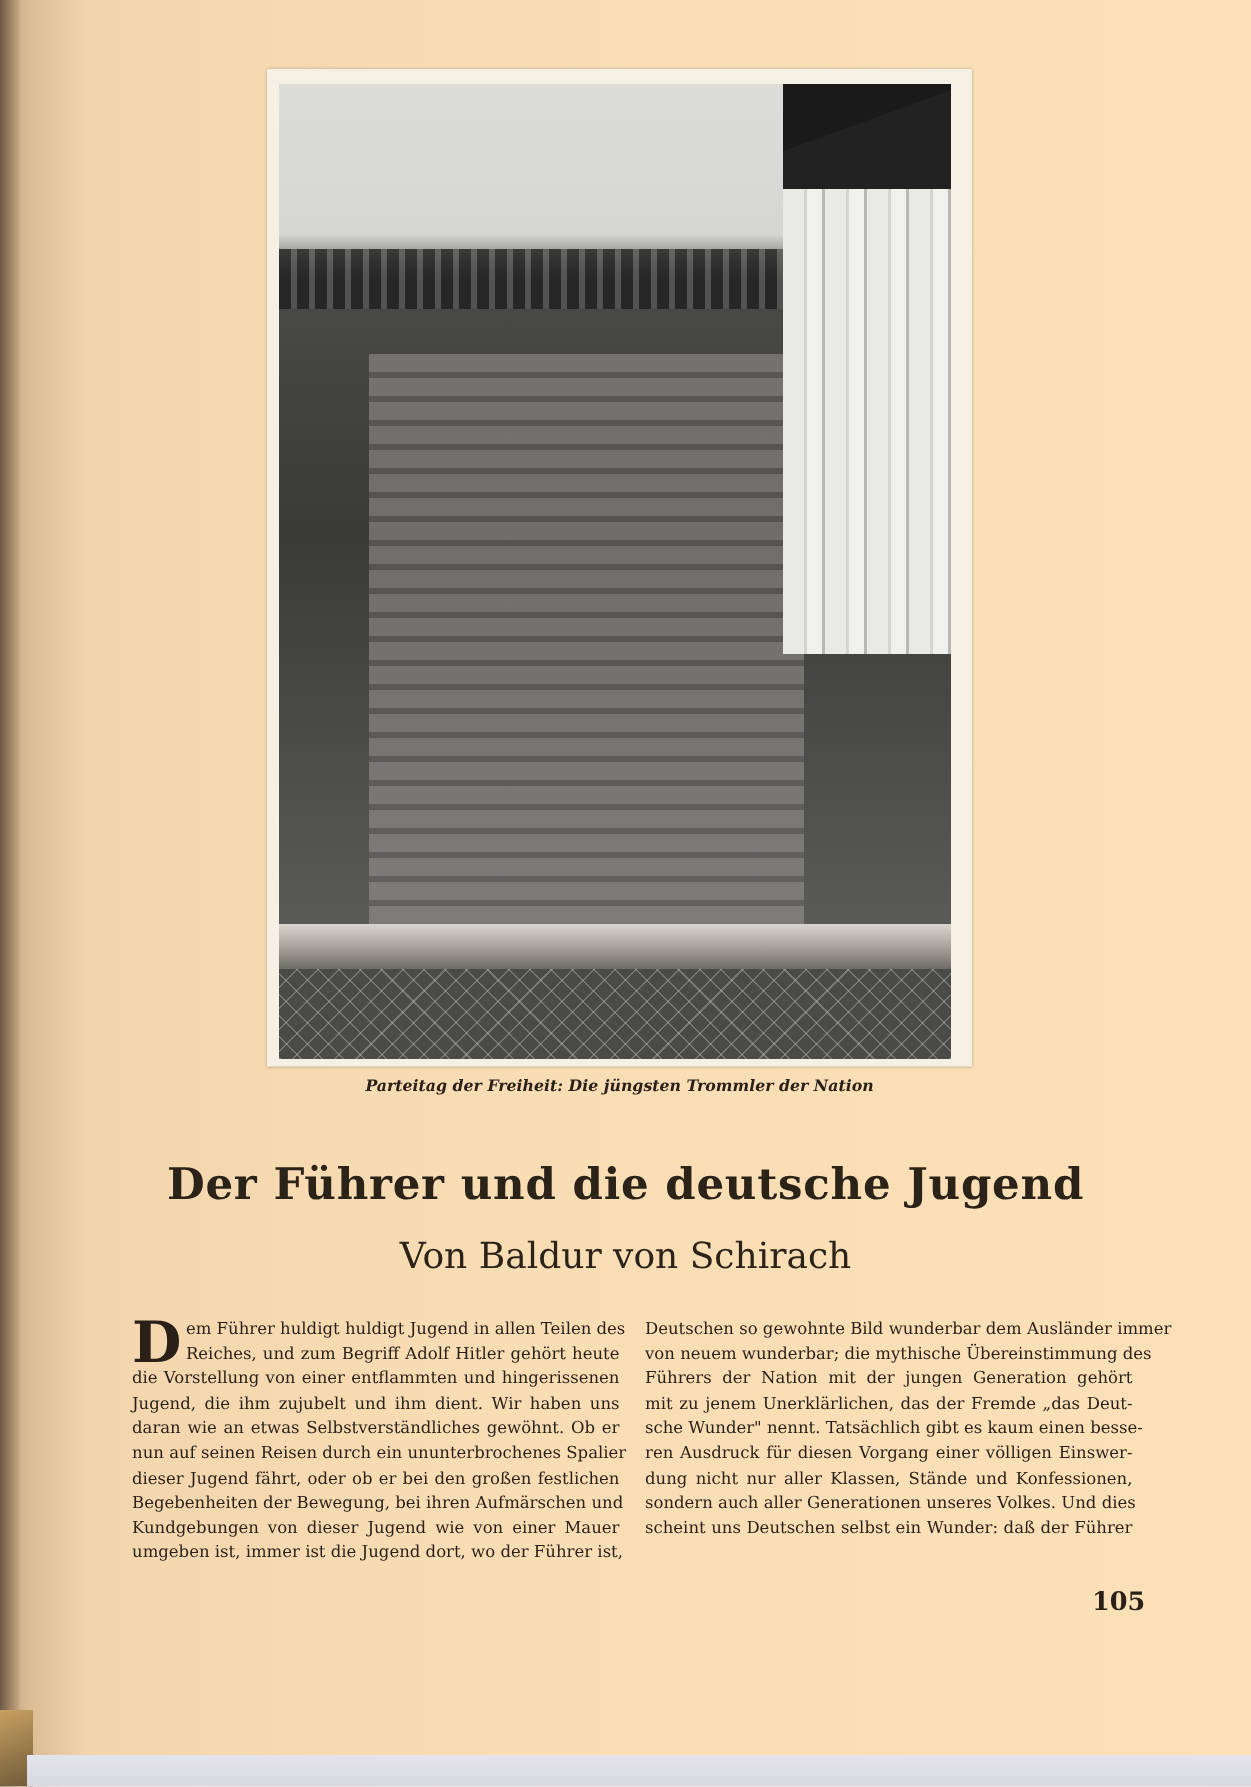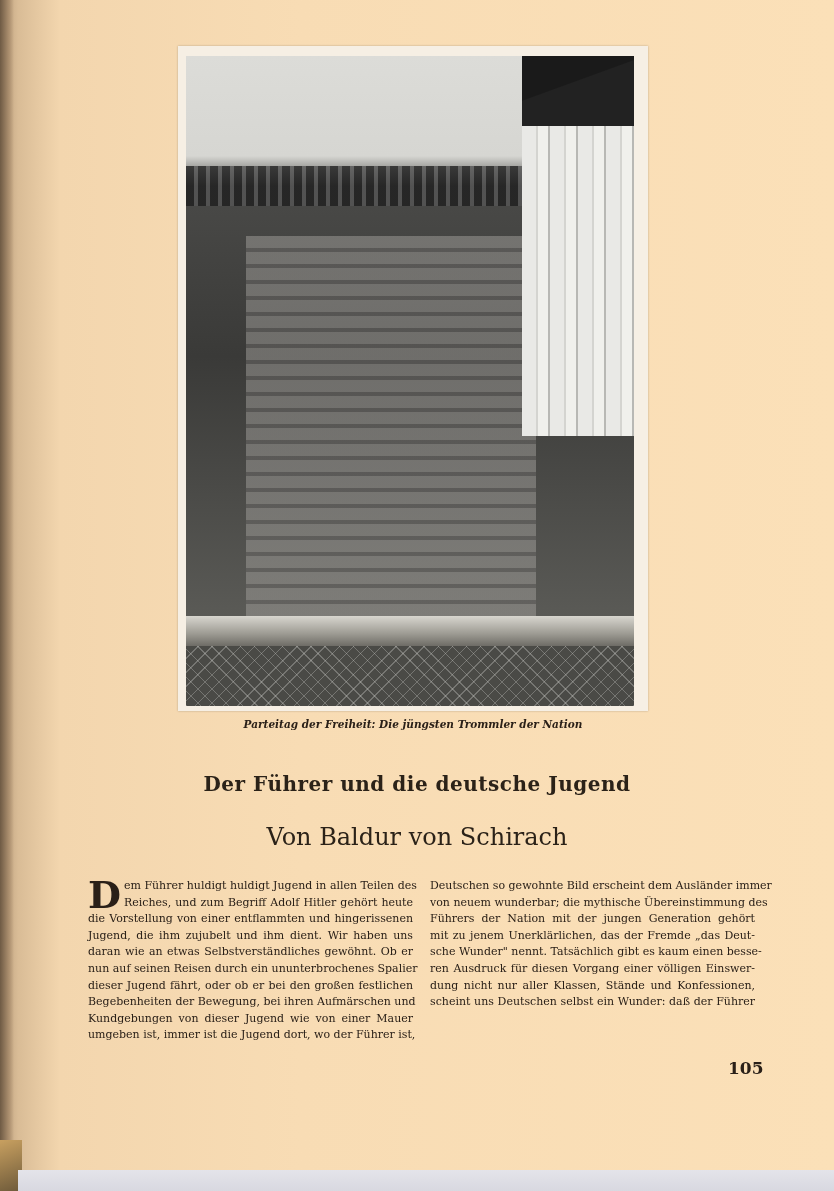--- a/index.html
+++ b/index.html
@@ -60,21 +60,21 @@
         repeating-linear-gradient(45deg, rgba(200,200,196,0.35) 0 1px, transparent 1px 10px),
         repeating-linear-gradient(-45deg, rgba(200,200,196,0.35) 0 1px, transparent 1px 10px),
         #4a4a46;
     }
     .caption {
       position: absolute; left: 178px; top: 718px; width: 470px; text-align: center;
       font-family: "DejaVu Serif", serif; font-style: italic; font-size: 10.5px; color: #2a2018; font-weight: bold;
     }
     .title {
       position: absolute; left: 100px; top: 772px; width: 634px; text-align: center;
-      font-family: "DejaVu Serif", serif; font-size: 20px; letter-spacing: 0.5px; color: #2b2218;
+      font-family: "DejaVu Serif", serif; font-size: 29px; letter-spacing: 0.5px; color: #2b2218;
       font-weight: bold;
     }
     .subtitle {
       position: absolute; left: 100px; top: 823px; width: 634px; text-align: center;
       font-family: "DejaVu Serif", serif; font-size: 24px; color: #2b2218;
     }
     .col {
       position: absolute; top: 878px; width: 325px;
       font-family: "DejaVu Serif", serif; font-size: 11px; line-height: 16.6px;
       text-align: justify; color: #2a2018;
@@ -119,26 +119,27 @@
   <span class="line">Jugend, die ihm zujubelt und ihm dient. Wir haben uns</span>
   <span class="line">daran wie an etwas Selbstverständliches gewöhnt. Ob er</span>
   <span class="line">nun auf seinen Reisen durch ein ununterbrochenes Spalier</span>
   <span class="line">dieser Jugend fährt, oder ob er bei den großen festlichen</span>
   <span class="line">Begebenheiten der Bewegung, bei ihren Aufmärschen und</span>
   <span class="line">Kundgebungen von dieser Jugend wie von einer Mauer</span>
   <span class="line">umgeben ist, immer ist die Jugend dort, wo der Führer ist,</span>
 </div>
 
 <div class="col right">
-  <span class="line">Deutschen so gewohnte Bild erscheint dem Ausländer immer</span>
+  <span class="line">Deutschen so gewohnte Bild wunderbar dem Ausländer immer</span>
   <span class="line">von neuem wunderbar; die mythische Übereinstimmung des</span>
   <span class="line">Führers der Nation mit der jungen Generation gehört</span>
   <span class="line">mit zu jenem Unerklärlichen, das der Fremde „das Deut-</span>
   <span class="line">sche Wunder" nennt. Tatsächlich gibt es kaum einen besse-</span>
   <span class="line">ren Ausdruck für diesen Vorgang einer völligen Einswer-</span>
   <span class="line">dung nicht nur aller Klassen, Stände und Konfessionen,</span>
+  <span class="line">sondern auch aller Generationen unseres Volkes. Und dies</span>
   <span class="line">scheint uns Deutschen selbst ein Wunder: daß der Führer</span>
 </div>
 
 <div class="page-number">105</div>
 
 <div class="corner-tab"></div>
 <div class="bottom-strip"></div>
 
 </body></html>

